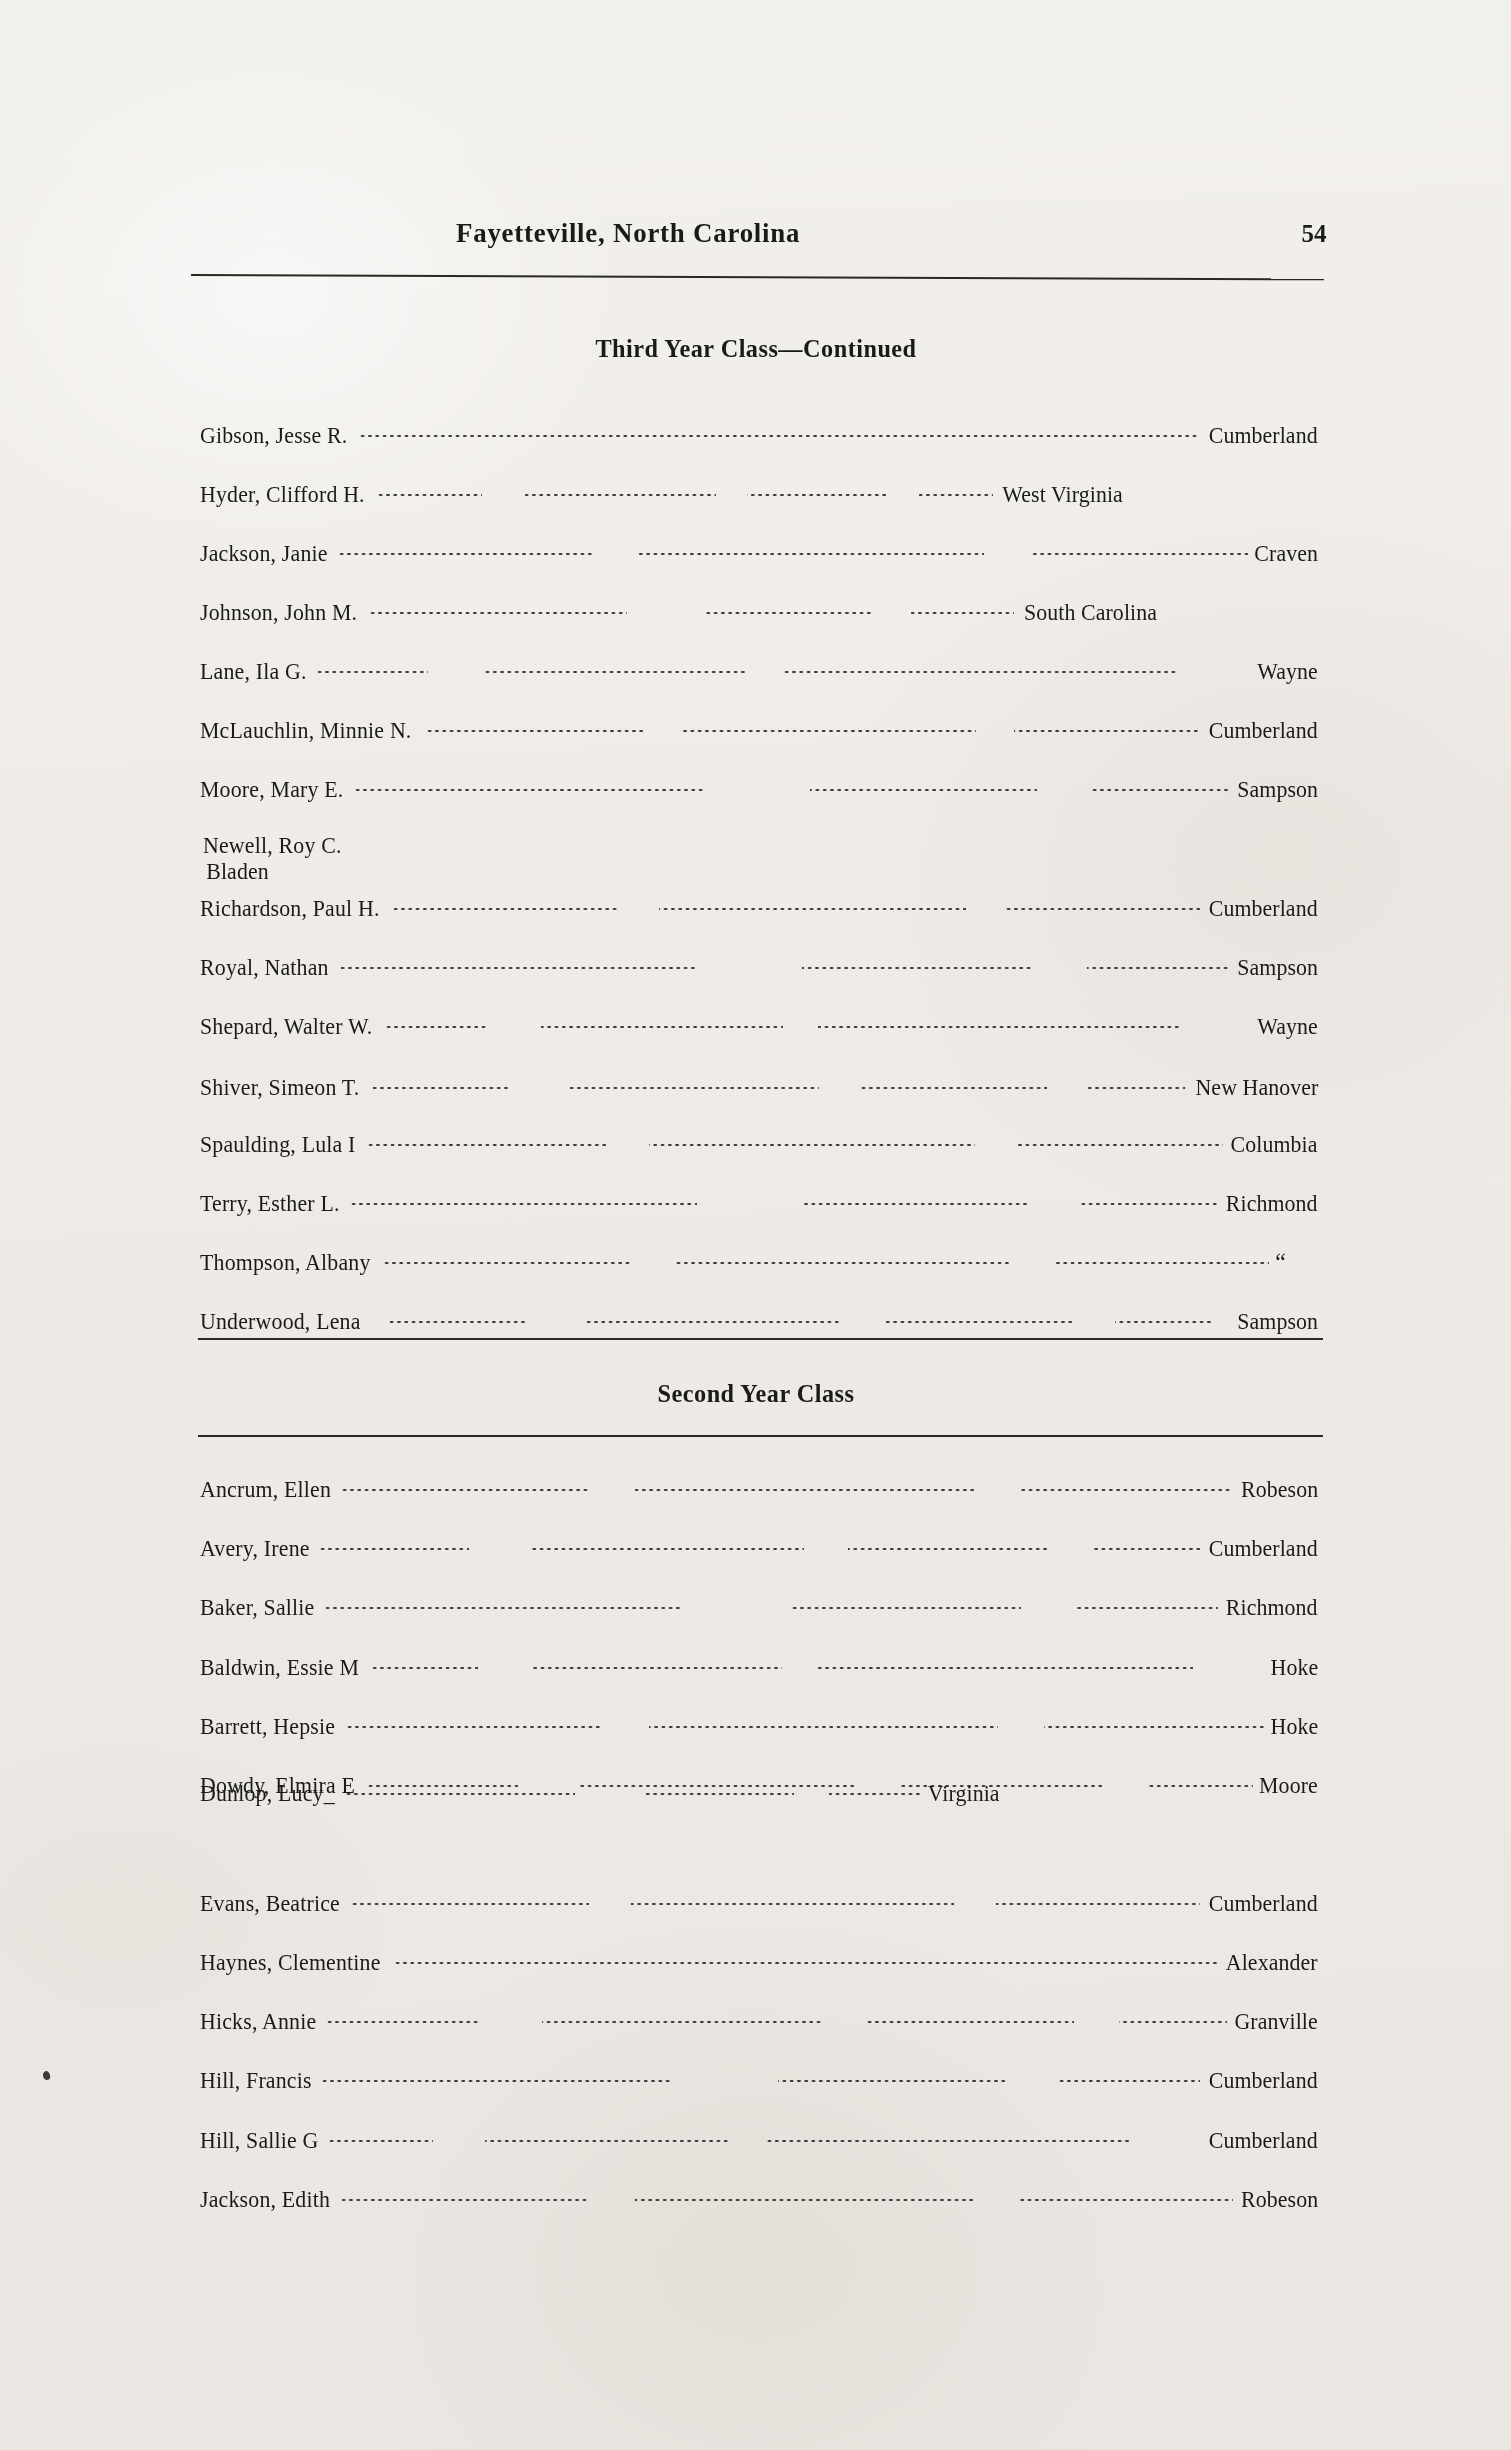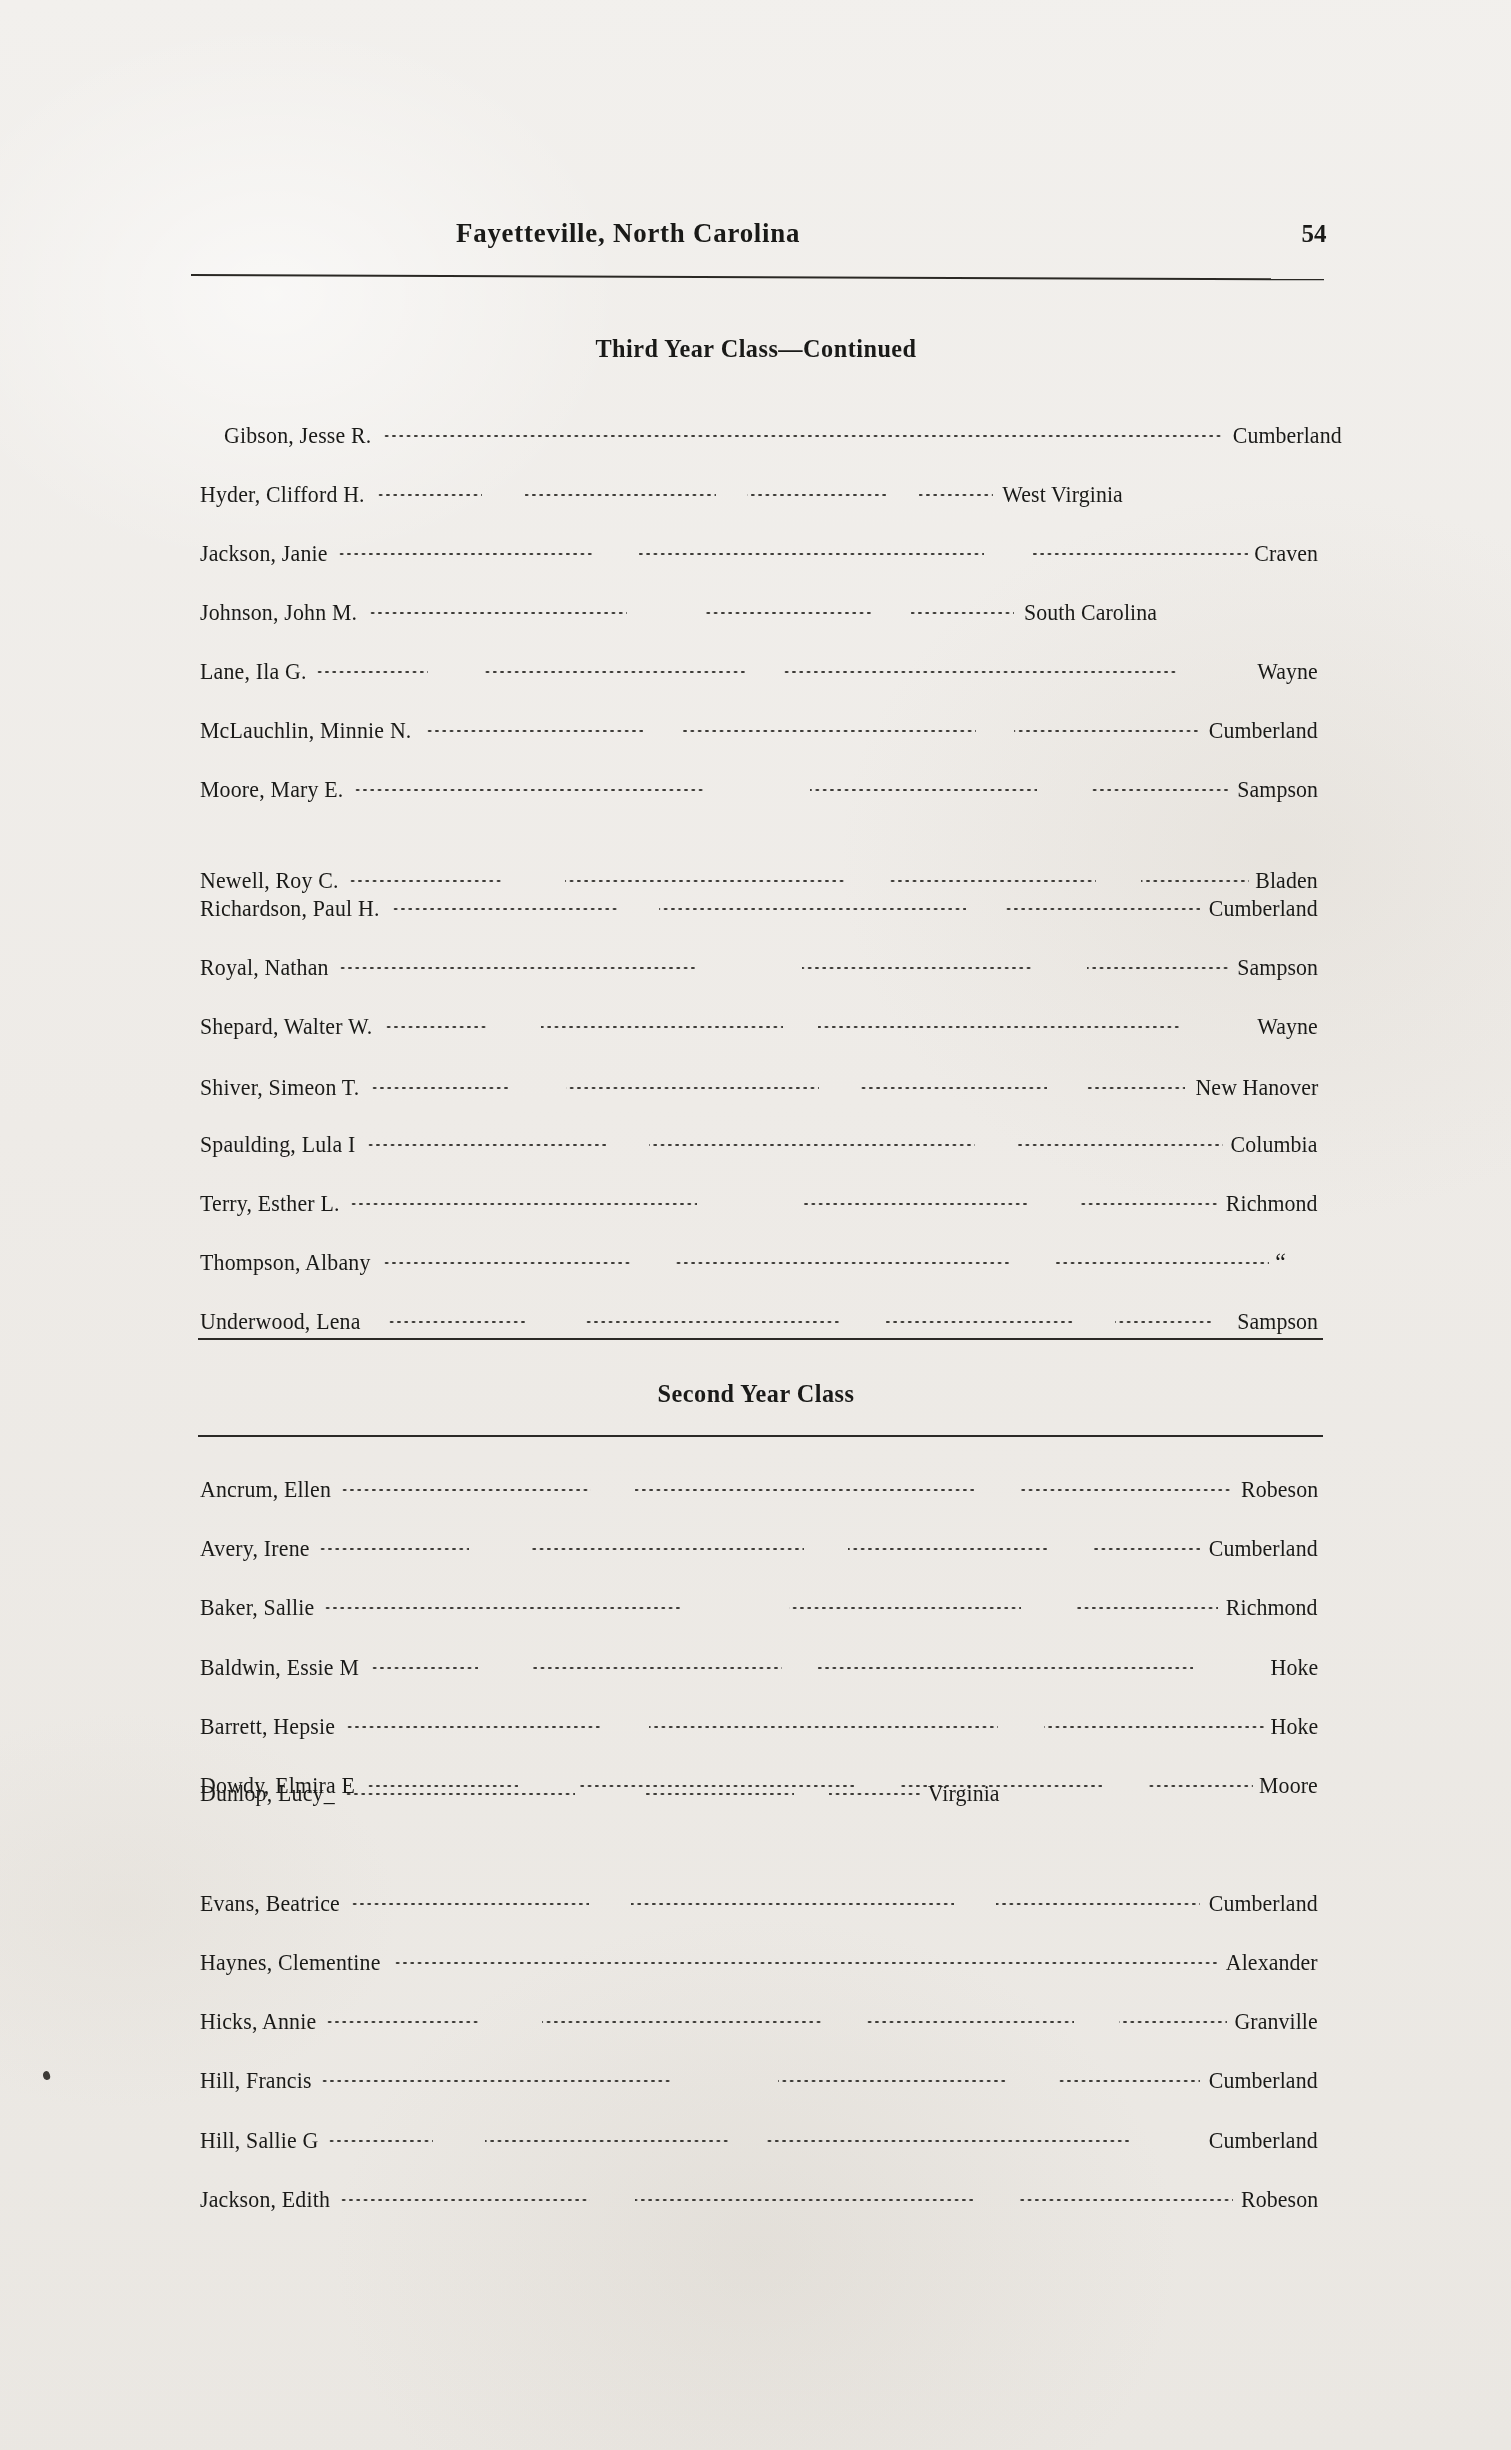--- a/index.html
+++ b/index.html
@@ -124,21 +124,21 @@
 <div class="sheet">
 
   <div class="page-header">
     <div class="header-title">Fayetteville, North Carolina</div>
     <div class="page-number">54</div>
   </div>
   <div class="header-rule"></div>
 
   <div class="section-heading" style="top:335px;">Third Year Class—Continued</div>
 
-  <div class="entry" style="top:420px;margin-left:24px;">
+  <div class="entry" style="top:420px;">
     <span class="person">Gibson, Jesse R.</span>
     <span class="leader"></span>
     <span class="place">Cumberland</span>
   </div>
 
   <div class="entry short-1 break-b" style="top:479px;">
     <span class="person">Hyder, Clifford H.</span>
     <span class="leader"></span>
     <span class="place">West Virginia</span>
   </div>
@@ -166,21 +166,21 @@
     <span class="leader"></span>
     <span class="place">Cumberland</span>
   </div>
 
   <div class="entry break-c" style="top:774px;">
     <span class="person">Moore, Mary E.</span>
     <span class="leader"></span>
     <span class="place">Sampson</span>
   </div>
 
-  <div class="entry break-b" style="top:865px;">
+  <div class="entry break-b" style="top:833px;flex-direction:column;">
     <span class="person">Newell, Roy C.</span>
     <span class="leader"></span>
     <span class="place">Bladen</span>
   </div>
 
   <div class="entry break-a" style="top:893px;">
     <span class="person">Richardson, Paul H.</span>
     <span class="leader"></span>
     <span class="place">Cumberland</span>
   </div>

